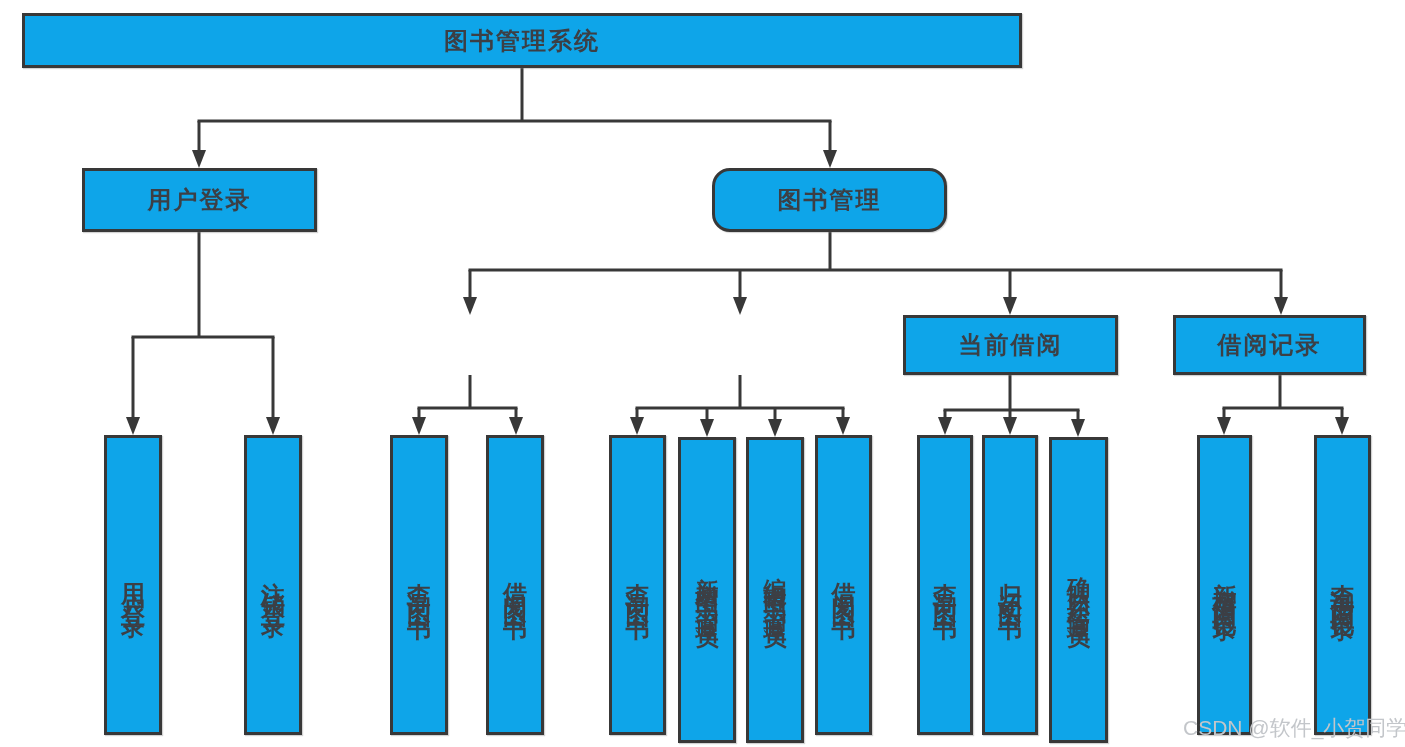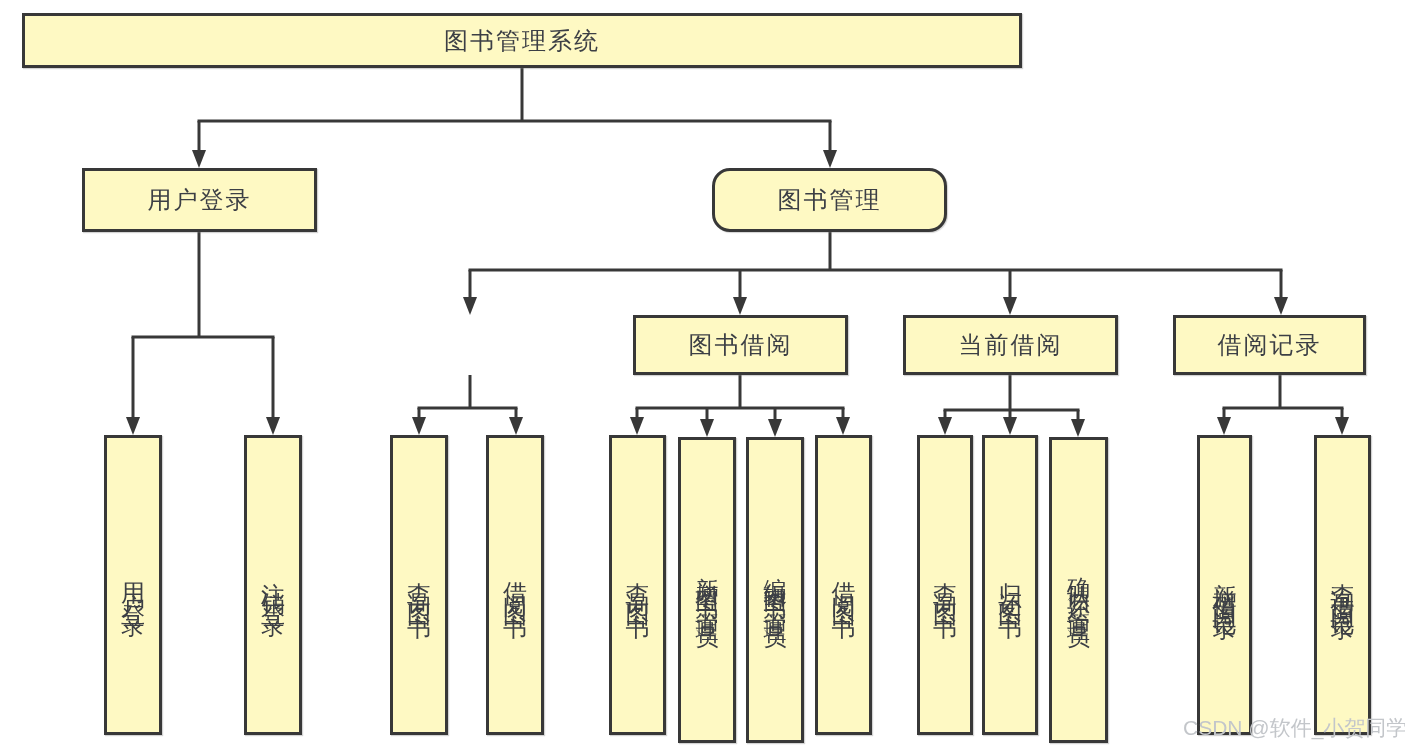--- a/index.html
+++ b/index.html
@@ -14,25 +14,26 @@
   }
   #connectors {
     position: absolute;
     left: 0; top: 0;
     width: 1405px; height: 747px;
   }
   .node {
     position: absolute;
     box-sizing: border-box;
     border: 3px solid #383838;
-    background: #fef9c3;
+    background: #0ea5e9;
     display: flex;
     align-items: center;
     justify-content: center;
     box-shadow: 1px 1px 1px rgba(130,130,130,0.35);
+    font-weight: bold;
   }
   .node .h-label {
     font-size: 24px;
     letter-spacing: 2px;
     white-space: nowrap;
   }
   .leaf .v-label {
     writing-mode: vertical-rl;
     text-orientation: mixed;
     font-size: 24px;
@@ -151,23 +152,20 @@
     <span class="h-label">图书管理系统</span>
   </div>
 
   <div class="node" style="left:82px; top:168px; width:235px; height:64px;">
     <span class="h-label">用户登录</span>
   </div>
   <div class="node" style="left:712px; top:168px; width:235px; height:64px;border-radius:18px;">
     <span class="h-label">图书管理</span>
   </div>
 
-  <div class="node" style="left:633px; top:315px; width:215px; height:60px;">
-    <span class="h-label">图书借阅</span>
-  </div>
   <div class="node" style="left:903px; top:315px; width:215px; height:60px;">
     <span class="h-label">当前借阅</span>
   </div>
   <div class="node" style="left:1173px; top:315px; width:193px; height:60px;">
     <span class="h-label">借阅记录</span>
   </div>
 
   <div class="node leaf" style="left:104px; top:435px; width:58px; height:300px;">
     <span class="v-label">用户登录</span>
   </div>

